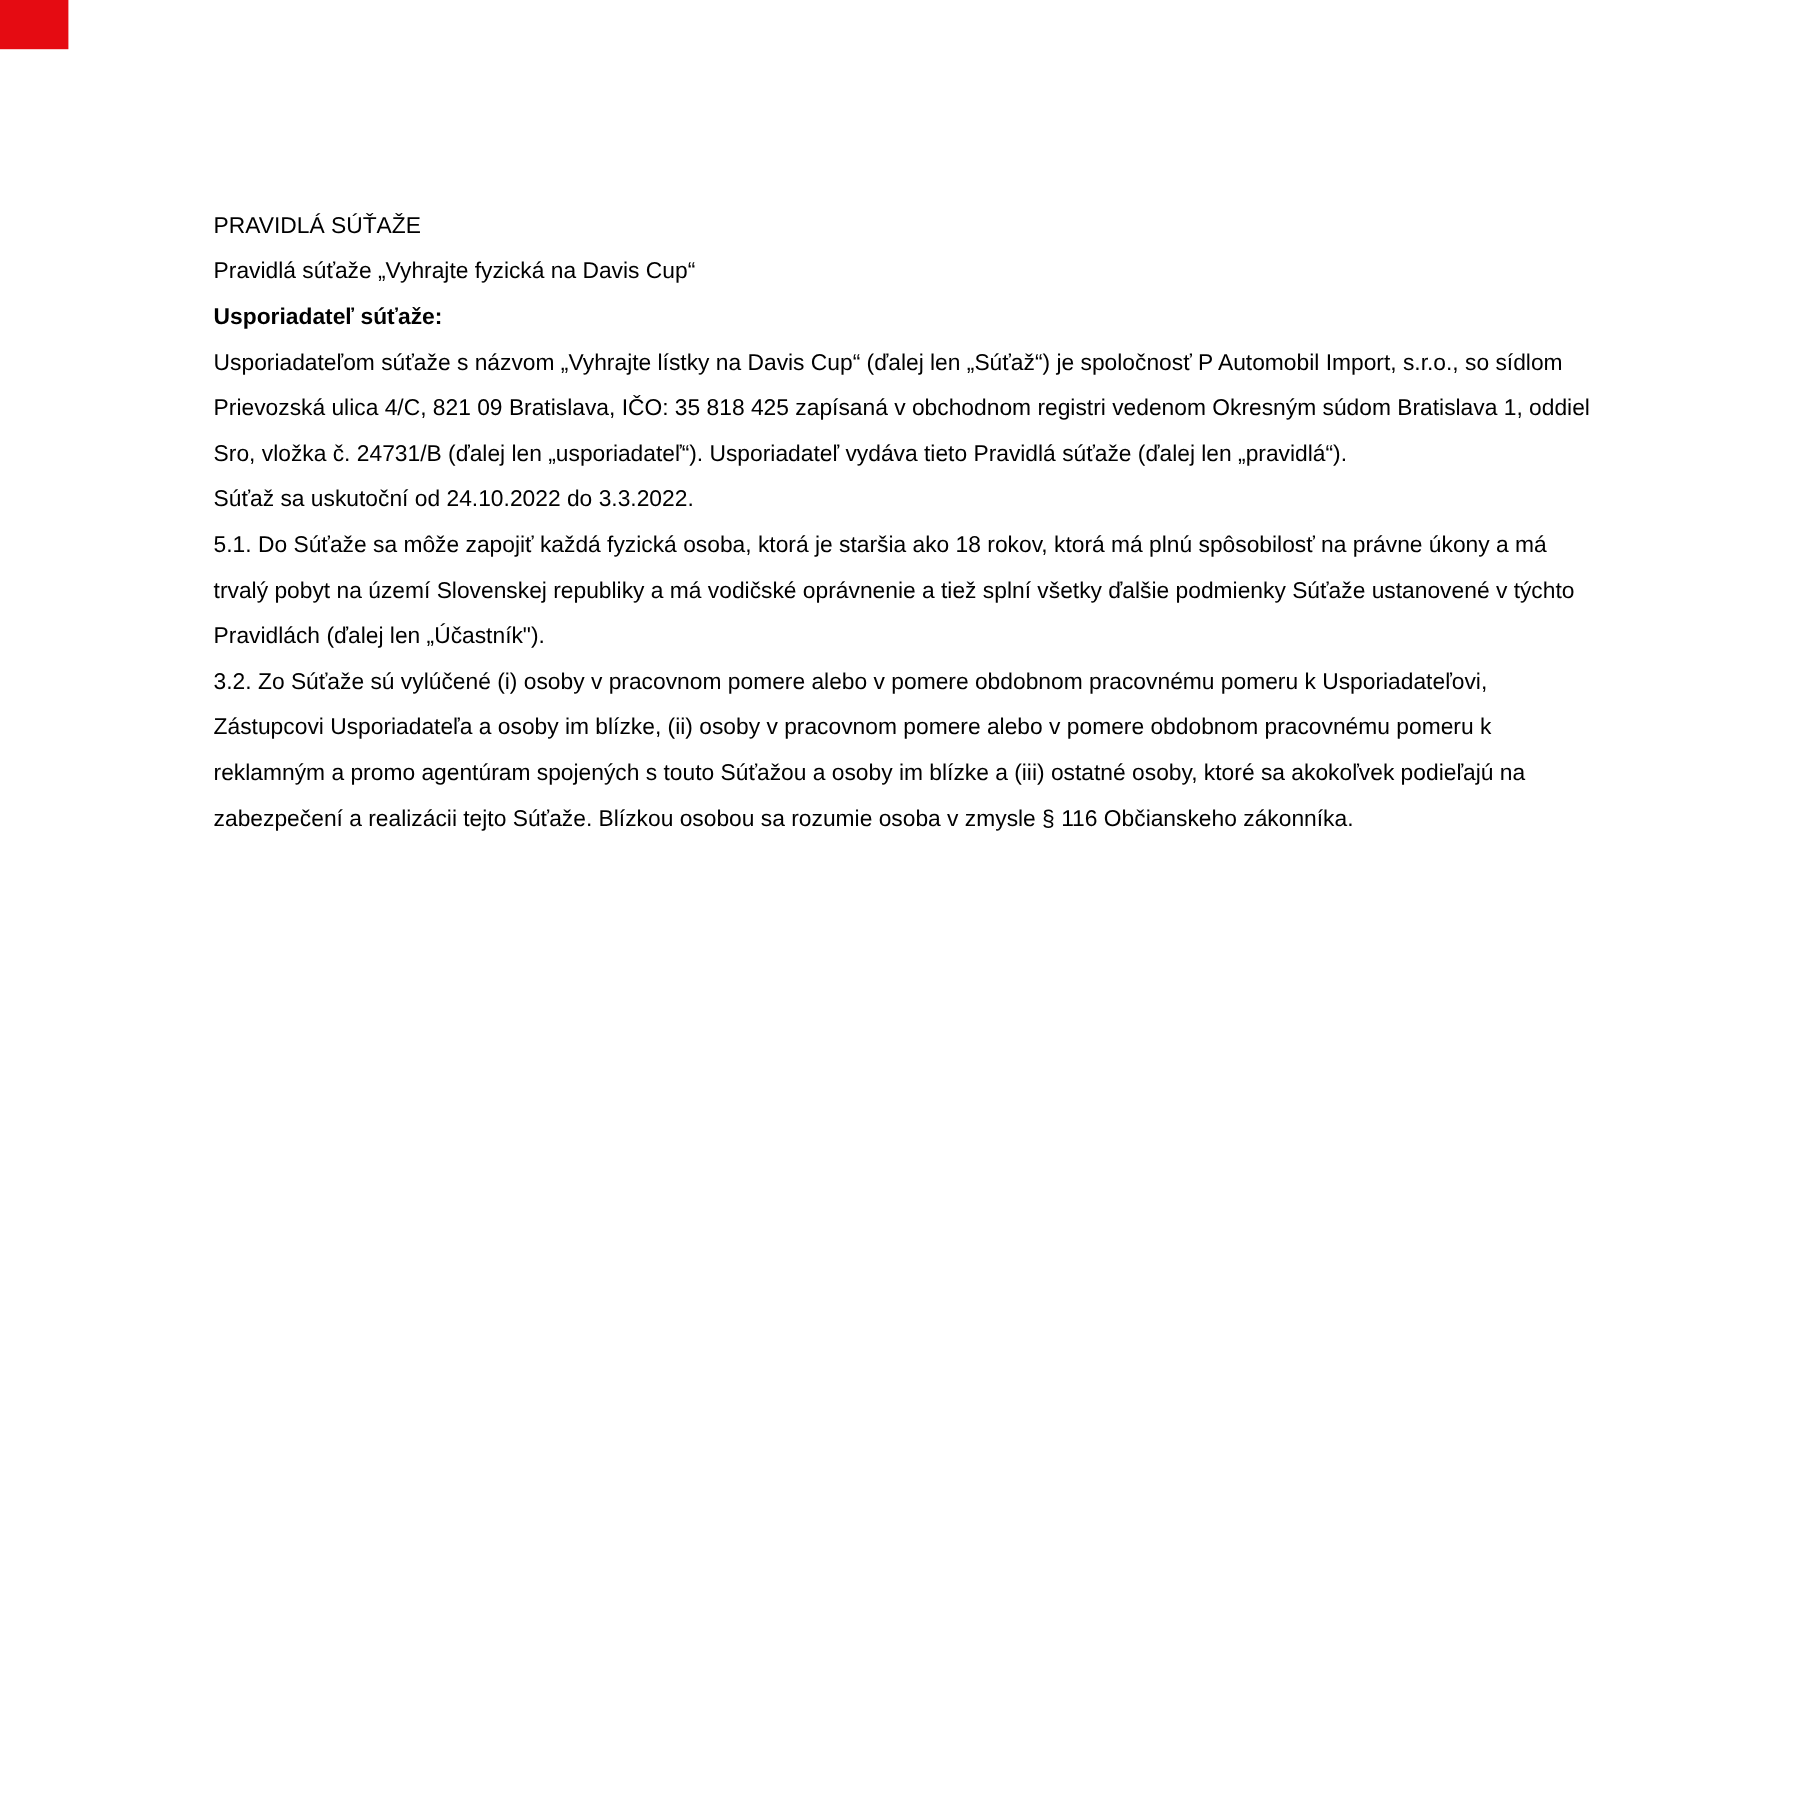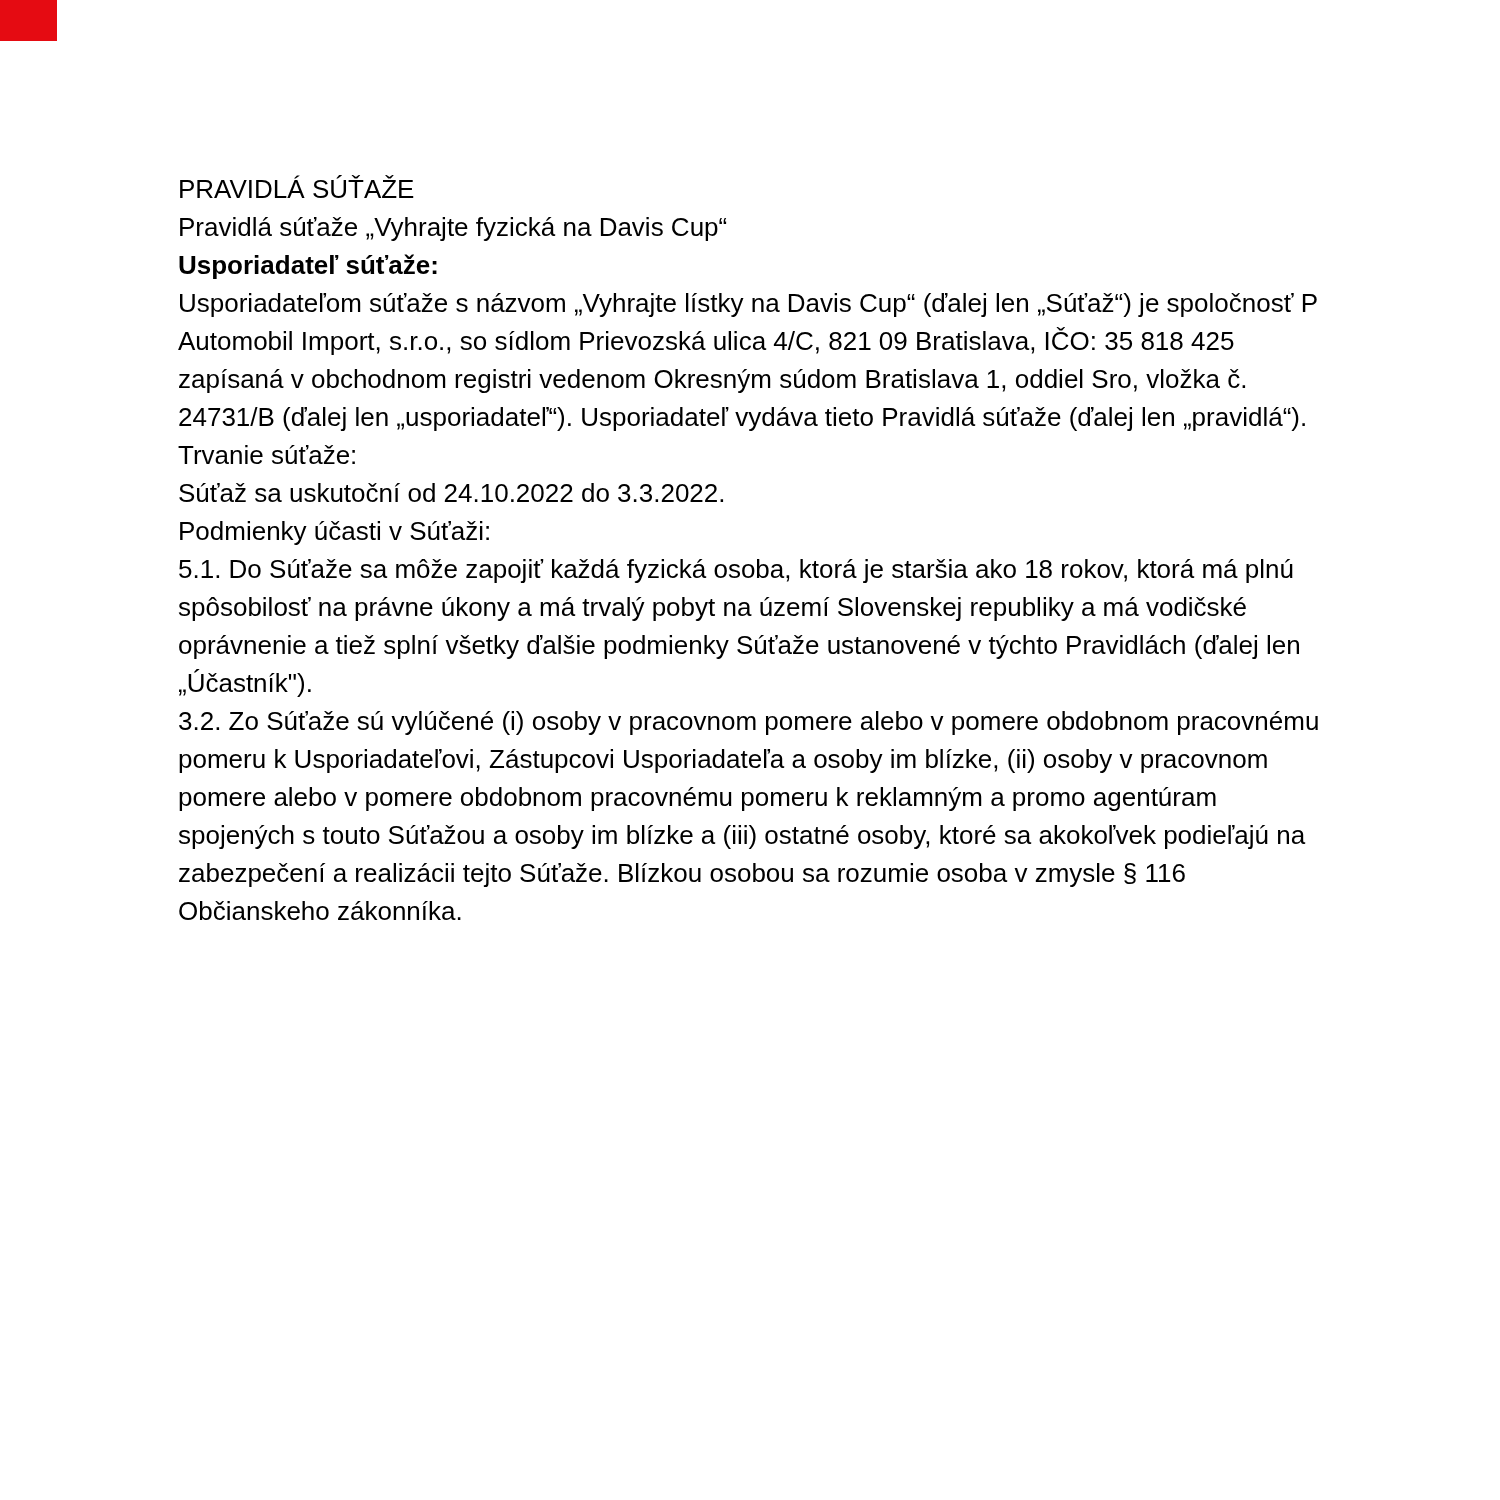--- a/index.html
+++ b/index.html
@@ -3,21 +3,21 @@
 <meta charset="utf-8">
 <style>
   html, body { margin: 0; padding: 0; background: #ffffff; }
   .page {
     position: relative;
     width: 1500px;
     height: 1500px;
     background: #ffffff;
     overflow: hidden;
     font-family: "Liberation Sans", sans-serif;
-    font-size: 26px;
+    font-size: 19px;
     line-height: 38px;
     color: #000000;
   }
   .corner-marker {
     position: absolute;
     top: 0;
     left: 0;
     width: 57px;
     height: 41px;
     background: #e50b12;
@@ -40,23 +40,21 @@
 
   <div class="content">
     <p>PRAVIDLÁ SÚŤAŽE</p>
 
     <p class="gap-lg">Pravidlá súťaže „Vyhrajte fyzická na Davis Cup“</p>
 
     <p class="gap-sm">Usporiadateľ súťaže:</p>
 
     <p class="gap-lg">Usporiadateľom súťaže s názvom „Vyhrajte lístky na Davis Cup“ (ďalej len „Súťaž“) je spoločnosť P Automobil Import, s.r.o., so sídlom Prievozská ulica 4/C, 821 09 Bratislava, IČO: 35 818 425  zapísaná v obchodnom registri vedenom Okresným súdom Bratislava 1, oddiel Sro, vložka č. 24731/B (ďalej len „usporiadateľ“). Usporiadateľ vydáva tieto Pravidlá súťaže (ďalej len „pravidlá“).</p>
 
-    <p class="gap-lg">Trvanie súťaže:</p>
 
     <p class="gap-lg">Súťaž sa uskutoční od 24.10.2022 do 3.3.2022.</p>
 
-    <p class="gap-lg">Podmienky účasti v Súťaži:</p>
 
     <p class="gap-lg">5.1. Do Súťaže sa môže zapojiť každá fyzická osoba, ktorá je staršia ako 18 rokov, ktorá má plnú spôsobilosť na právne úkony a má trvalý pobyt na území Slovenskej republiky a má vodičské oprávnenie a tiež splní všetky ďalšie podmienky Súťaže ustanovené v týchto Pravidlách (ďalej len „Účastník").</p>
 
     <p class="gap-lg">3.2. Zo Súťaže sú vylúčené (i) osoby v pracovnom pomere alebo v pomere obdobnom pracovnému pomeru k Usporiadateľovi, Zástupcovi Usporiadateľa a osoby im blízke, (ii) osoby v pracovnom pomere alebo v pomere obdobnom pracovnému pomeru k reklamným a promo agentúram spojených s touto Súťažou a osoby im blízke a (iii) ostatné osoby, ktoré sa akokoľvek podieľajú na zabezpečení a realizácii tejto Súťaže. Blízkou osobou sa rozumie osoba v zmysle § 116 Občianskeho zákonníka.</p>
   </div>
 </div>
 
 </body></html>

